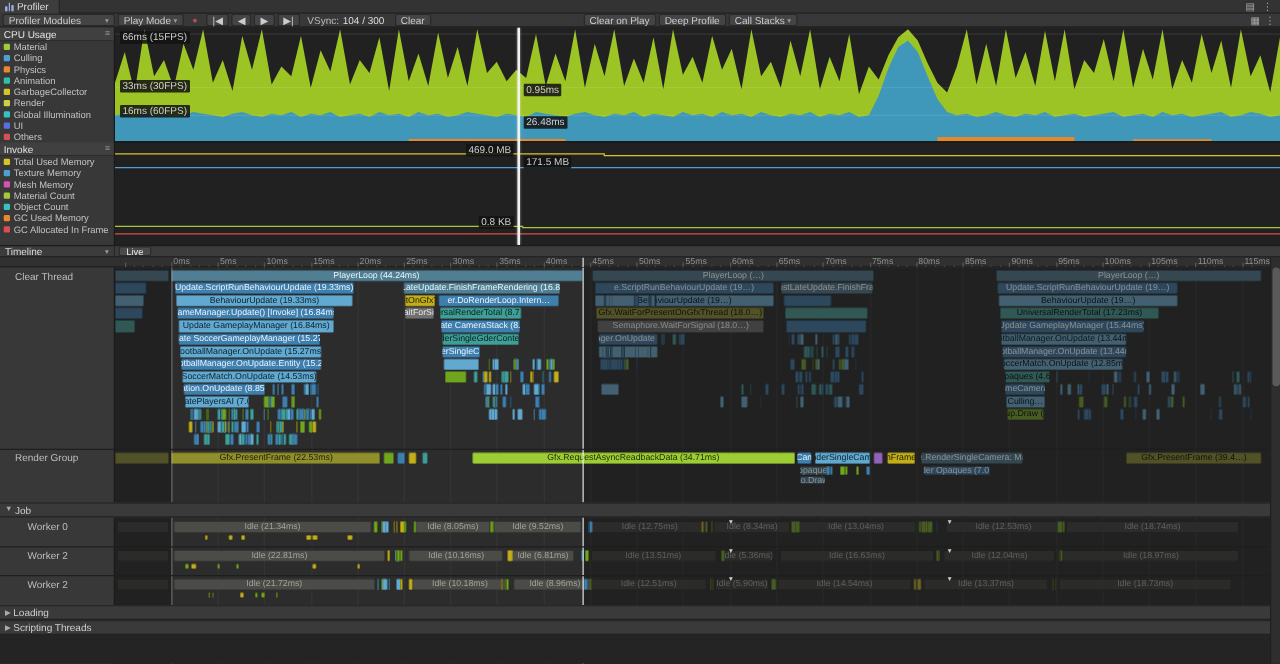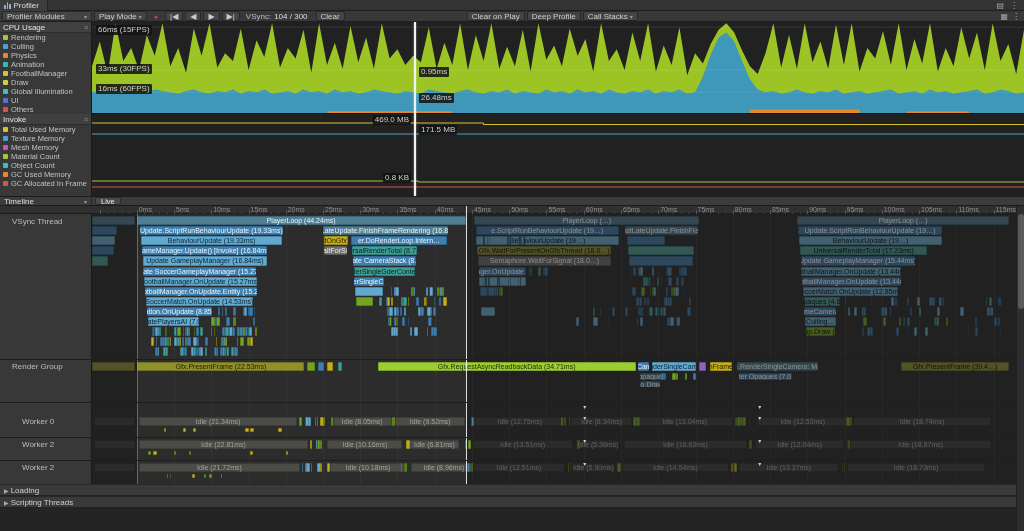--- a/index.html
+++ b/index.html
@@ -131,41 +131,41 @@
   </div>
 </div>
 
 <div class="sidebar" id="sidebar">
     <div class="mod-header">
       <div>CPU Usage</div>
       <div class="handle">≡</div>
     </div>
     <div class="legend-item">
       <div class="swatch" style="background: rgb(162, 201, 58);"></div>
-      <div>Rendering</div>
+      <div>Material</div>
     </div>
     <div class="legend-item">
       <div class="swatch" style="background: rgb(79, 159, 212);"></div>
       <div>Culling</div>
     </div>
     <div class="legend-item">
       <div class="swatch" style="background: rgb(232, 136, 44);"></div>
       <div>Physics</div>
     </div>
     <div class="legend-item">
       <div class="swatch" style="background: rgb(47, 191, 168);"></div>
       <div>Animation</div>
     </div>
     <div class="legend-item">
       <div class="swatch" style="background: rgb(214, 197, 42);"></div>
-      <div>FootballManager</div>
+      <div>GarbageCollector</div>
     </div>
     <div class="legend-item">
       <div class="swatch" style="background: rgb(199, 210, 68);"></div>
-      <div>Draw</div>
+      <div>Render</div>
     </div>
     <div class="legend-item">
       <div class="swatch" style="background: rgb(54, 193, 196);"></div>
       <div>Global Illumination</div>
     </div>
     <div class="legend-item">
       <div class="swatch" style="background: rgb(91, 110, 225);"></div>
       <div>UI</div>
     </div>
     <div class="legend-item">
@@ -945,28 +945,32 @@
       <div class="flowmark" style="left: 491.2px; top: 190px;">▾</div>
       <div class="flowmark" style="left: 491.2px; top: 201px;">▾</div>
       <div class="flowmark" style="left: 491.2px; top: 224px;">▾</div>
       <div class="flowmark" style="left: 491.2px; top: 247px;">▾</div>
       <div class="flowmark" style="left: 666.3px; top: 190px;">▾</div>
       <div class="flowmark" style="left: 666.3px; top: 201px;">▾</div>
       <div class="flowmark" style="left: 666.3px; top: 224px;">▾</div>
       <div class="flowmark" style="left: 666.3px; top: 247px;">▾</div>
     </div>
     <div class="leftcol">
-      <div class="tl-label" style="top: 3px; left: 12px;">VSync Thread</div>
+      <div class="tl-label" style="top: 3px; left: 12px;">Clear Thread</div>
       <div class="tl-label" style="top: 148px; left: 12px;">Render Group</div>
       <div class="tl-label" style="top: 203px; left: 22px;">Worker 0</div>
       <div class="tl-label" style="top: 226px; left: 22px;">Worker 2</div>
       <div class="tl-label" style="top: 249px; left: 22px;">Worker 2</div>
     </div>
     <div class="secline" style="top: 145px;"></div>
     <div class="secline" style="top: 188px;"></div>
+    <div class="strip" style="top: 188px; height: 12px; display: flex; align-items: center; padding-left: 4px;">
+      <div class="tri">▼</div>
+      <div style="font-size: 8px; color: rgb(207, 207, 207);">Job</div>
+    </div>
     <div class="secline" style="top: 223px;"></div>
     <div class="secline" style="top: 246px;"></div>
     <div class="secline" style="top: 270px;"></div>
     <div class="strip" style="top: 282px; height: 12px; display: flex; align-items: center; padding-left: 4px;">
       <div class="tri">▶</div>
       <div style="font-size: 8px; color: rgb(207, 207, 207);">Scripting Threads</div>
     </div>
     <div class="strip" style="top: 270px; height: 12px; display: flex; align-items: center; padding-left: 4px;">
       <div class="tri">▶</div>
       <div style="font-size: 8px; color: rgb(207, 207, 207);">Loading</div>

